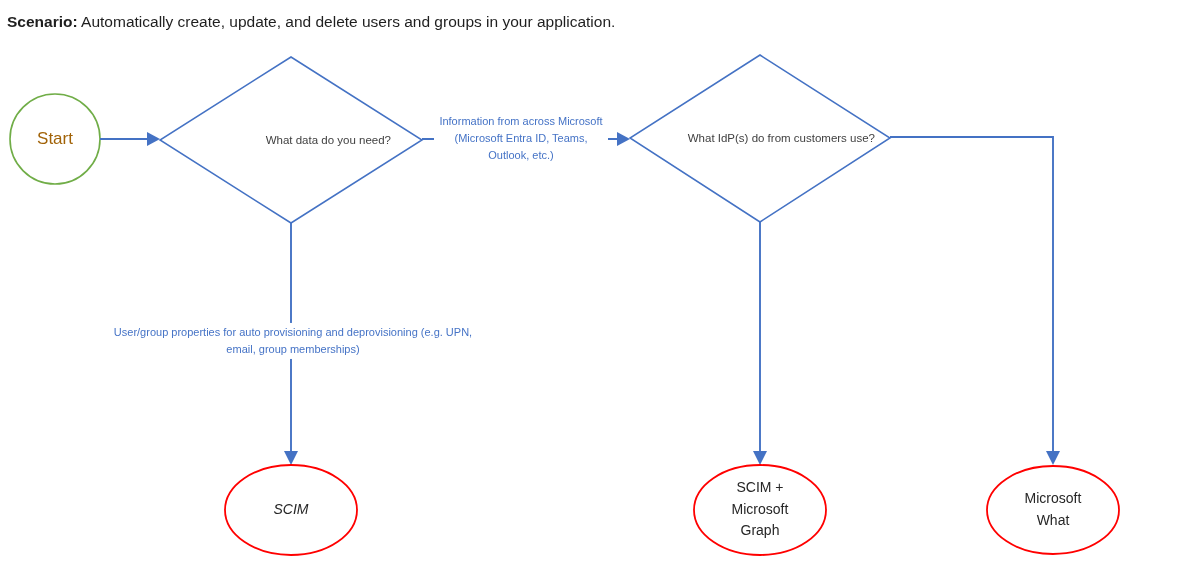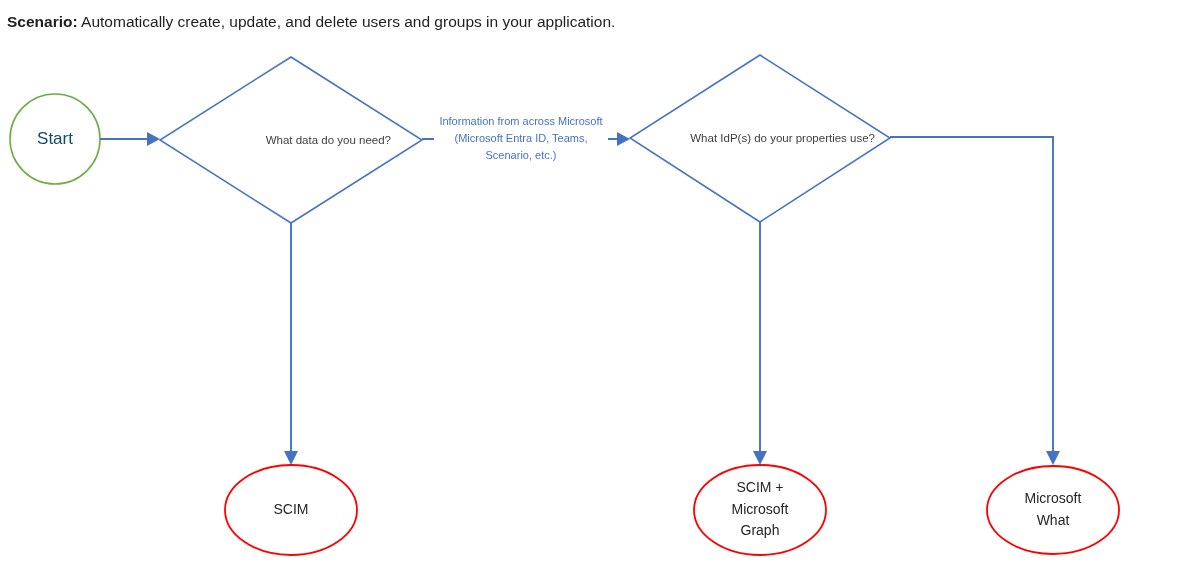--- a/index.html
+++ b/index.html
@@ -21,21 +21,21 @@
   .circle-green{fill:#fff;stroke:var(--start-green);stroke-width:1.6;}
   .ellipse-red{fill:#fff;stroke:var(--outcome-red);stroke-width:1.8;}
   .line-blue{stroke:var(--connector-blue);stroke-width:1.9;fill:none;}
   .arrowhead{fill:var(--connector-blue);stroke:none;}
   .lbl{position:absolute;transform:translate(-50%,-50%);text-align:center;white-space:normal;}
   .title{
     position:absolute;left:7px;top:13px;font-size:15.5px;color:var(--title-text);
   }
   .title .bold{font-weight:bold;}
   .node-label{color:var(--node-text);font-size:11.5px;text-align:right;}
-  .start-label{color:#0c4a6e;font-size:17px;}
+  .start-label{color:#a16207;font-size:17px;}
   .outcome-label{color:#262626;font-size:14px;line-height:1.55;}
   .edge-label-small{
     color:var(--label-blue-small);font-size:11px;line-height:1.55;
     background:#fff;padding:1px 3px;
   }
   .edge-label-large{
     color:var(--label-blue-large);font-size:15px;line-height:1.47;
     background:#fff;padding:1px 4px;
   }
 </style>
@@ -71,26 +71,27 @@
     <ellipse class="ellipse-red" cx="760" cy="510" rx="66" ry="45"></ellipse>
     <ellipse class="ellipse-red" cx="1053" cy="510" rx="66" ry="44"></ellipse>
   </svg>
 
   <div class="title"><span class="bold">Scenario:</span> <span>Automatically create, update, and delete users and groups in your application.</span></div>
 
   <div class="lbl start-label" style="left:55px;top:139px;">Start</div>
 
   <div class="lbl node-label" style="left:291px;top:140px;width:200px;">What data do you need?</div>
 
-  <div class="lbl node-label" style="left:760px;top:138px;width:230px;">What IdP(s) do your properties use?</div>
+  <div class="lbl node-label" style="left:760px;top:138px;width:230px;">What IdP(s) do from customers use?</div>
 
-  <div class="lbl outcome-label" style="left:291px;top:510px;width:110px;">SCIM</div>
+  <div class="lbl outcome-label" style="left:291px;top:510px;width:110px;font-style:italic;">SCIM</div>
 
   <div class="lbl outcome-label" style="left:760px;top:510px;width:80px;">SCIM + Microsoft Graph</div>
 
   <div class="lbl outcome-label" style="left:1053px;top:510px;width:80px;">Microsoft What</div>
 
-  <div class="lbl edge-label-small" style="left:521px;top:139px;width:168px;">Information from across Microsoft (Microsoft Entra ID, Teams, Scenario, etc.)</div>
+  <div class="lbl edge-label-small" style="left:521px;top:139px;width:168px;">Information from across Microsoft (Microsoft Entra ID, Teams, Outlook, etc.)</div>
 
+  <div class="lbl edge-label-small" style="left:293px;top:341px;width:360px;">User/group properties for auto provisioning and deprovisioning (e.g. UPN, email, group memberships)</div>
 
 
 
 </div>
 
 </body></html>

